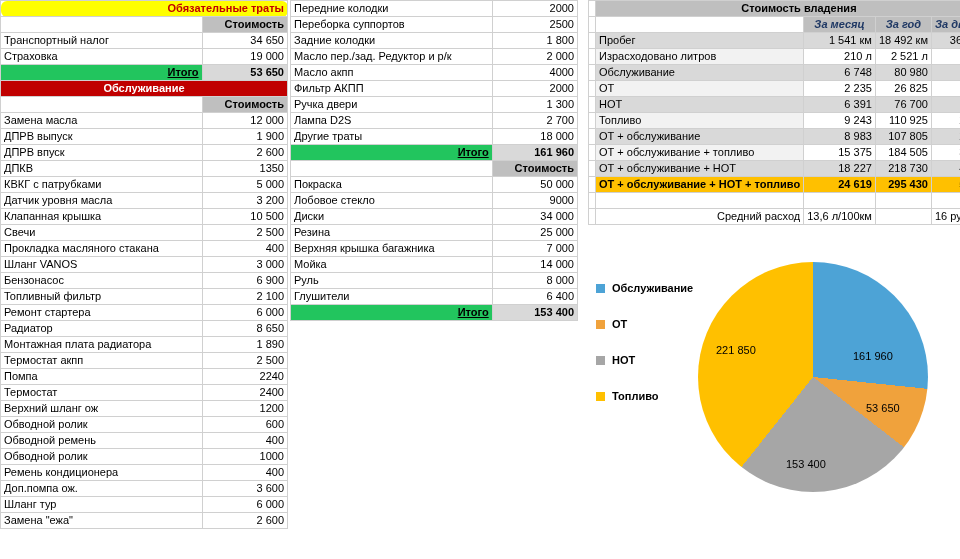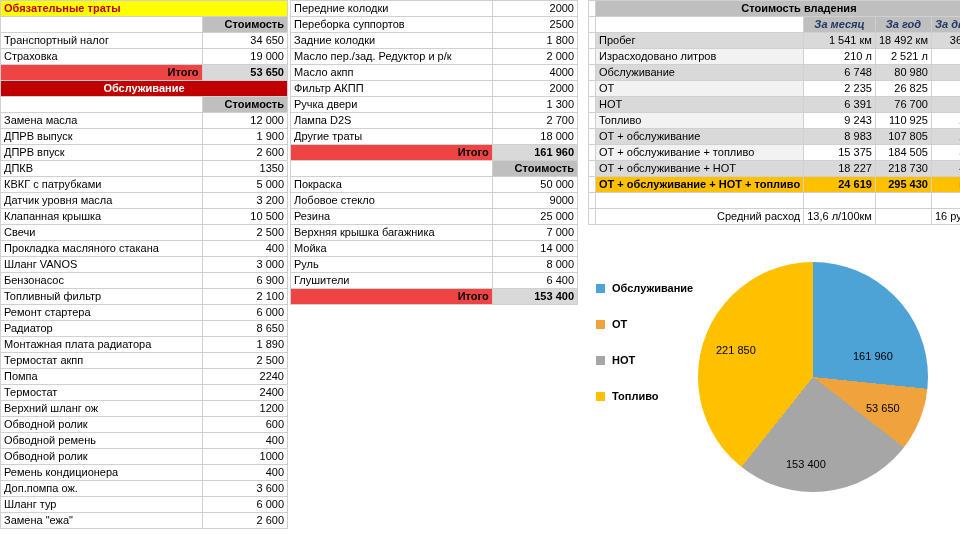--- a/index.html
+++ b/index.html
@@ -15,25 +15,25 @@
   table{border-collapse:collapse;}
   td{
     border:1px solid #d0d0d0;
     padding:0 3px;
     height:15px;
     line-height:15px;
     font-size:11px;
     white-space:nowrap;
     overflow:hidden;
   }
-  .hdr-yellow{background:#ffff00;color:#c00000;font-weight:bold;text-align:left;}
+  .hdr-yellow{background:#ffff00;color:#c00000;font-weight:bold;text-align:right;border-radius:6px;}
   .hdr-red{background:#c00000;color:#ffffff;font-weight:bold;text-align:center;}
   .hdr-grey{background:#bfbfbf;font-weight:bold;text-align:right;}
   .total{background:#d9d9d9;font-weight:bold;text-align:right;}
-  .total-lbl{background:#ef4444;font-weight:bold;text-align:right;}
+  .total-lbl{background:#22c55e;font-weight:bold;text-align:right;text-decoration:underline;}
   .num{text-align:right;}
   .lbl{text-align:left;}
   .blank{border:1px solid #d0d0d0;background:#fff;}
 
   
   #left{position:absolute;left:0;top:0;width:288px;}
   #left td.c1{width:202px;}
   #left td.c2{width:82px;}
 
   
@@ -259,20 +259,24 @@
           <td class="c1 blank"></td>
           <td class="c2 hdr-grey">Стоимость</td>
         </tr>
         <tr>
           <td class="c1 lbl">Покраска</td>
           <td class="c2 num">50 000</td>
         </tr>
         <tr>
           <td class="c1 lbl">Лобовое стекло</td>
           <td class="c2 num">9000</td>
+        </tr>
+        <tr>
+          <td class="c1 lbl">Диски</td>
+          <td class="c2 num">34 000</td>
         </tr>
         <tr>
           <td class="c1 lbl">Резина</td>
           <td class="c2 num">25 000</td>
         </tr>
         <tr>
           <td class="c1 lbl">Верхняя крышка багажника</td>
           <td class="c2 num">7 000</td>
         </tr>
         <tr>

